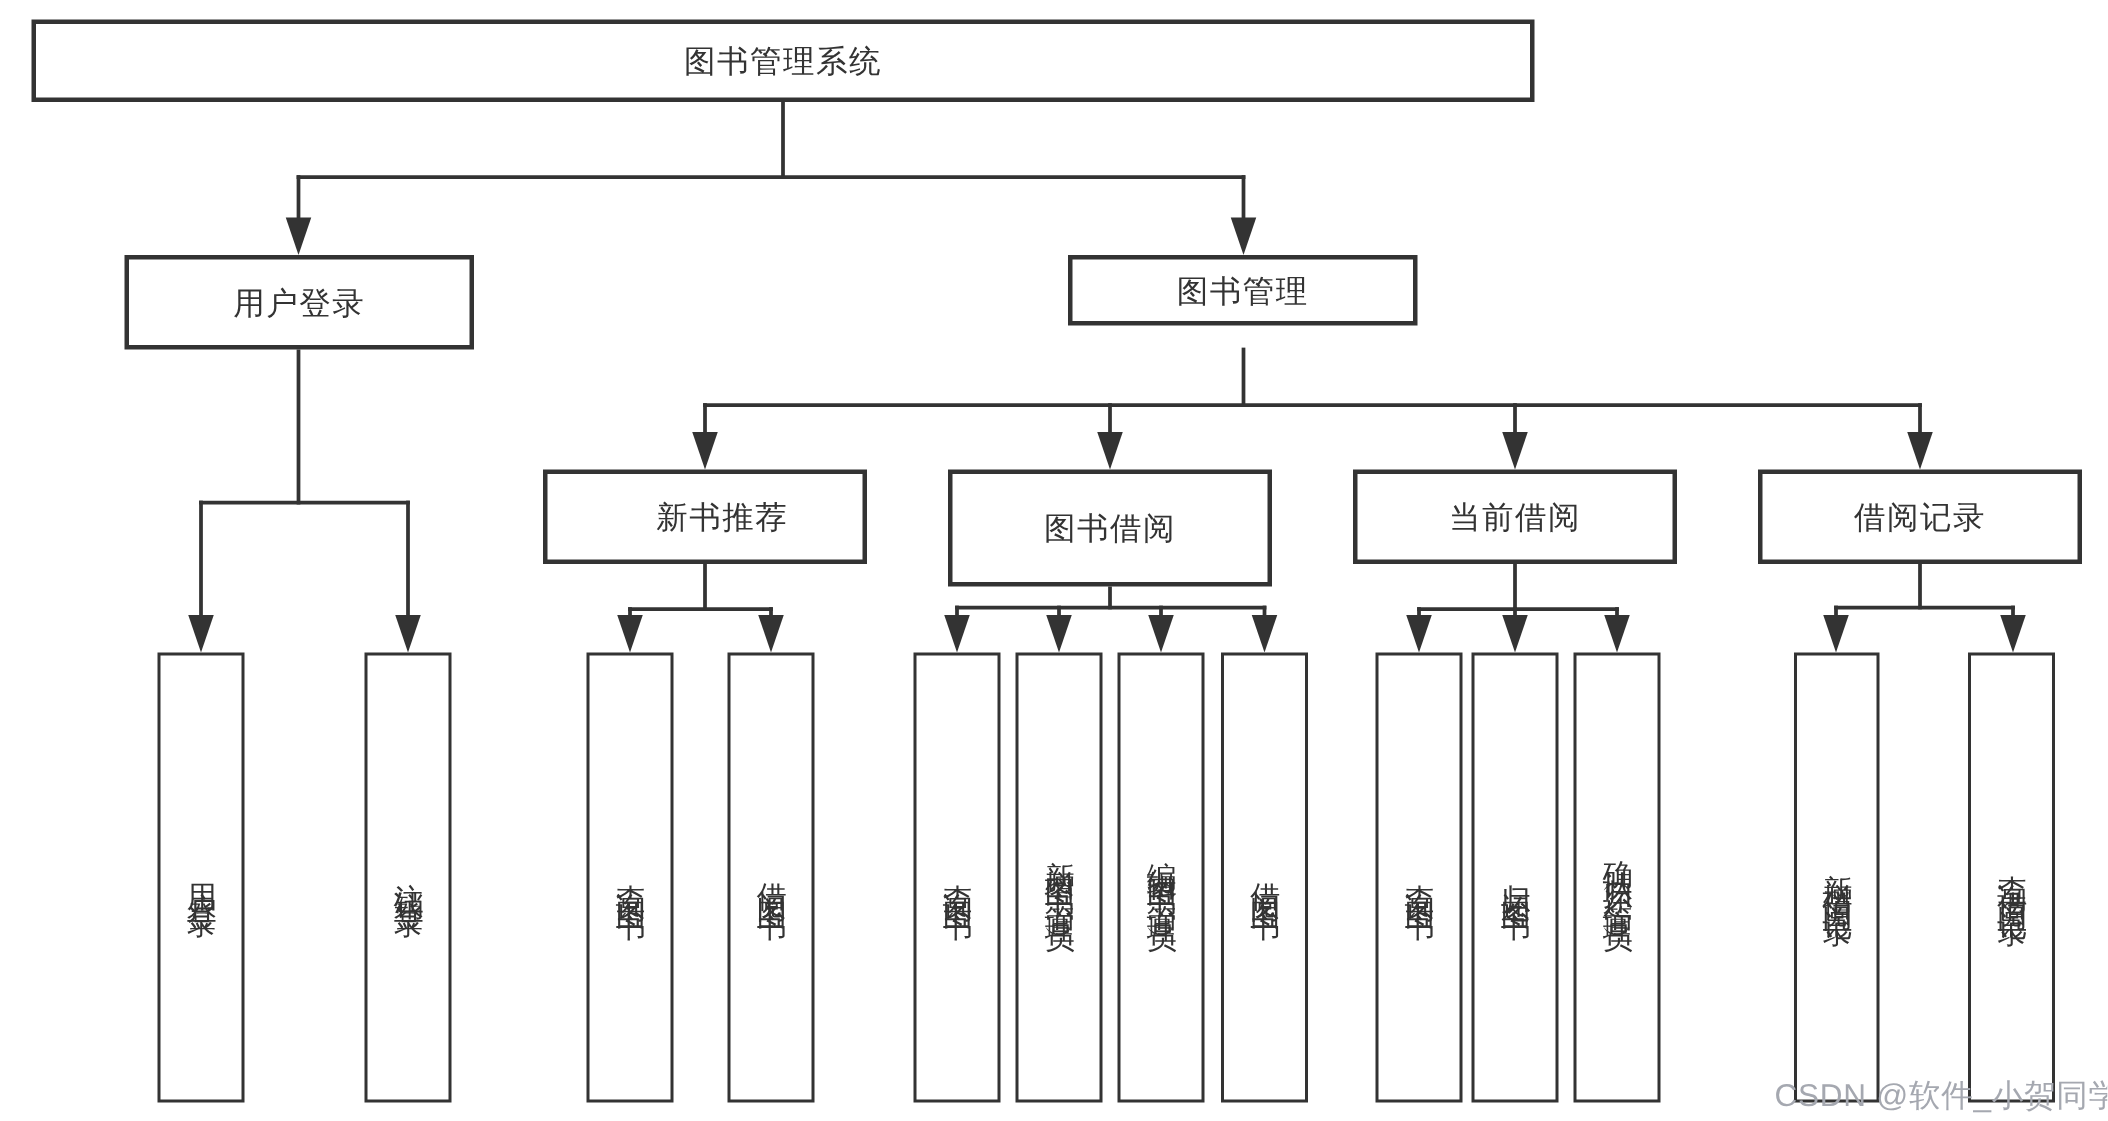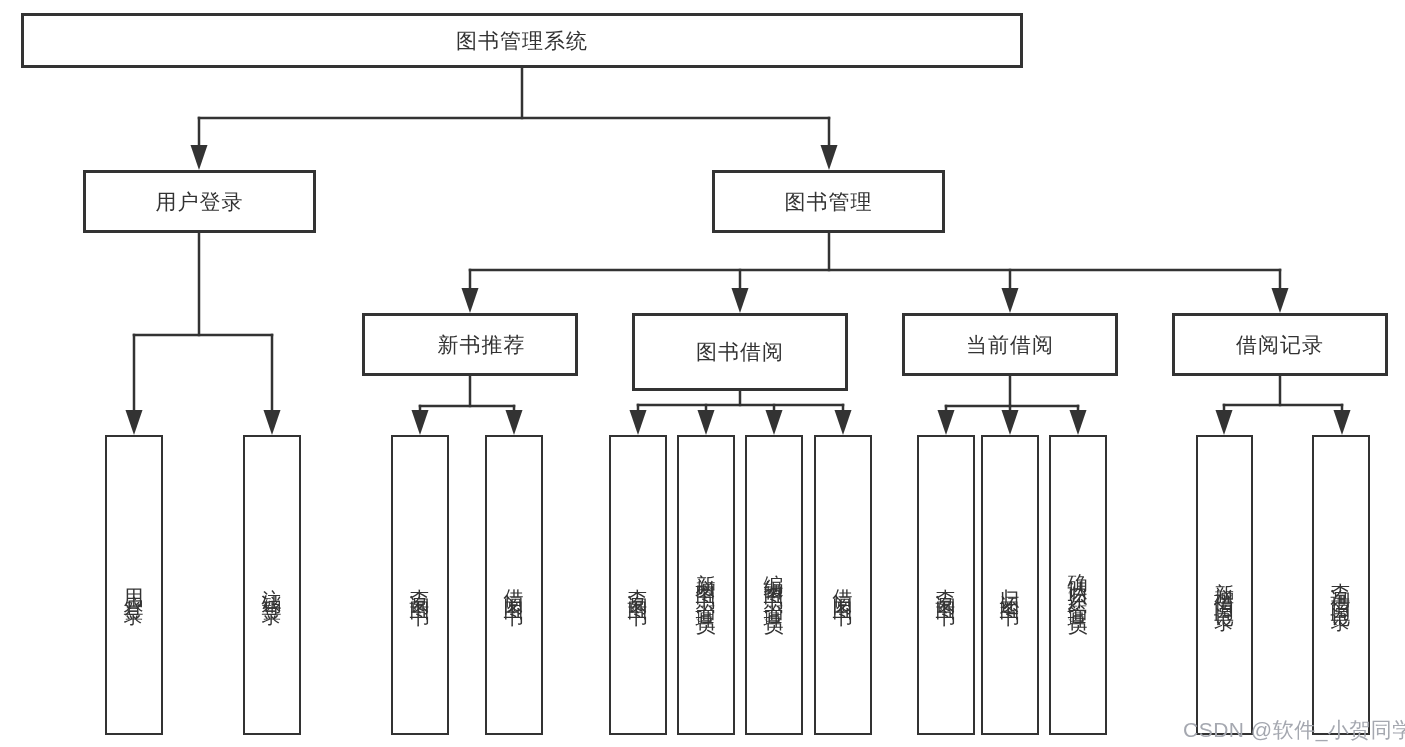--- a/index.html
+++ b/index.html
@@ -104,21 +104,21 @@
       <line x1="1342" y1="405" x2="1342" y2="414" stroke="#333333" stroke-width="2.5" stroke-linecap="square"></line>
       <polygon points="1333.5,410 1350.5,410 1342,435" fill="#333333"></polygon>
     </svg>
   <div id="nodes">
       <div class="node root" style="left: 21px; top: 13px; width: 1002px; height: 55px; border-color: rgb(51, 51, 51);">
         <span class="lbl">图书管理系统</span>
       </div>
       <div class="node branch" style="left: 83px; top: 170px; width: 233px; height: 63px; border-color: rgb(51, 51, 51);">
         <span class="lbl">用户登录</span>
       </div>
-      <div class="node branch" style="left: 712px; top: 170px; width: 233px; height: 63px; border-color: rgb(51, 51, 51);">
+      <div class="node branch" style="left: 712px; top: 170px; width: 233px; height: 47px; border-color: rgb(51, 51, 51);">
         <span class="lbl">图书管理</span>
       </div>
       <div class="node branch" style="left: 362px; top: 313px; width: 216px; height: 63px; border-color: rgb(51, 51, 51); padding-left: 23px;">
         <span class="lbl">新书推荐</span>
       </div>
       <div class="node branch" style="left: 632px; top: 313px; width: 216px; height: 78px; border-color: rgb(51, 51, 51);">
         <span class="lbl">图书借阅</span>
       </div>
       <div class="node branch" style="left: 902px; top: 313px; width: 216px; height: 63px; border-color: rgb(51, 51, 51);">
         <span class="lbl">当前借阅</span>

